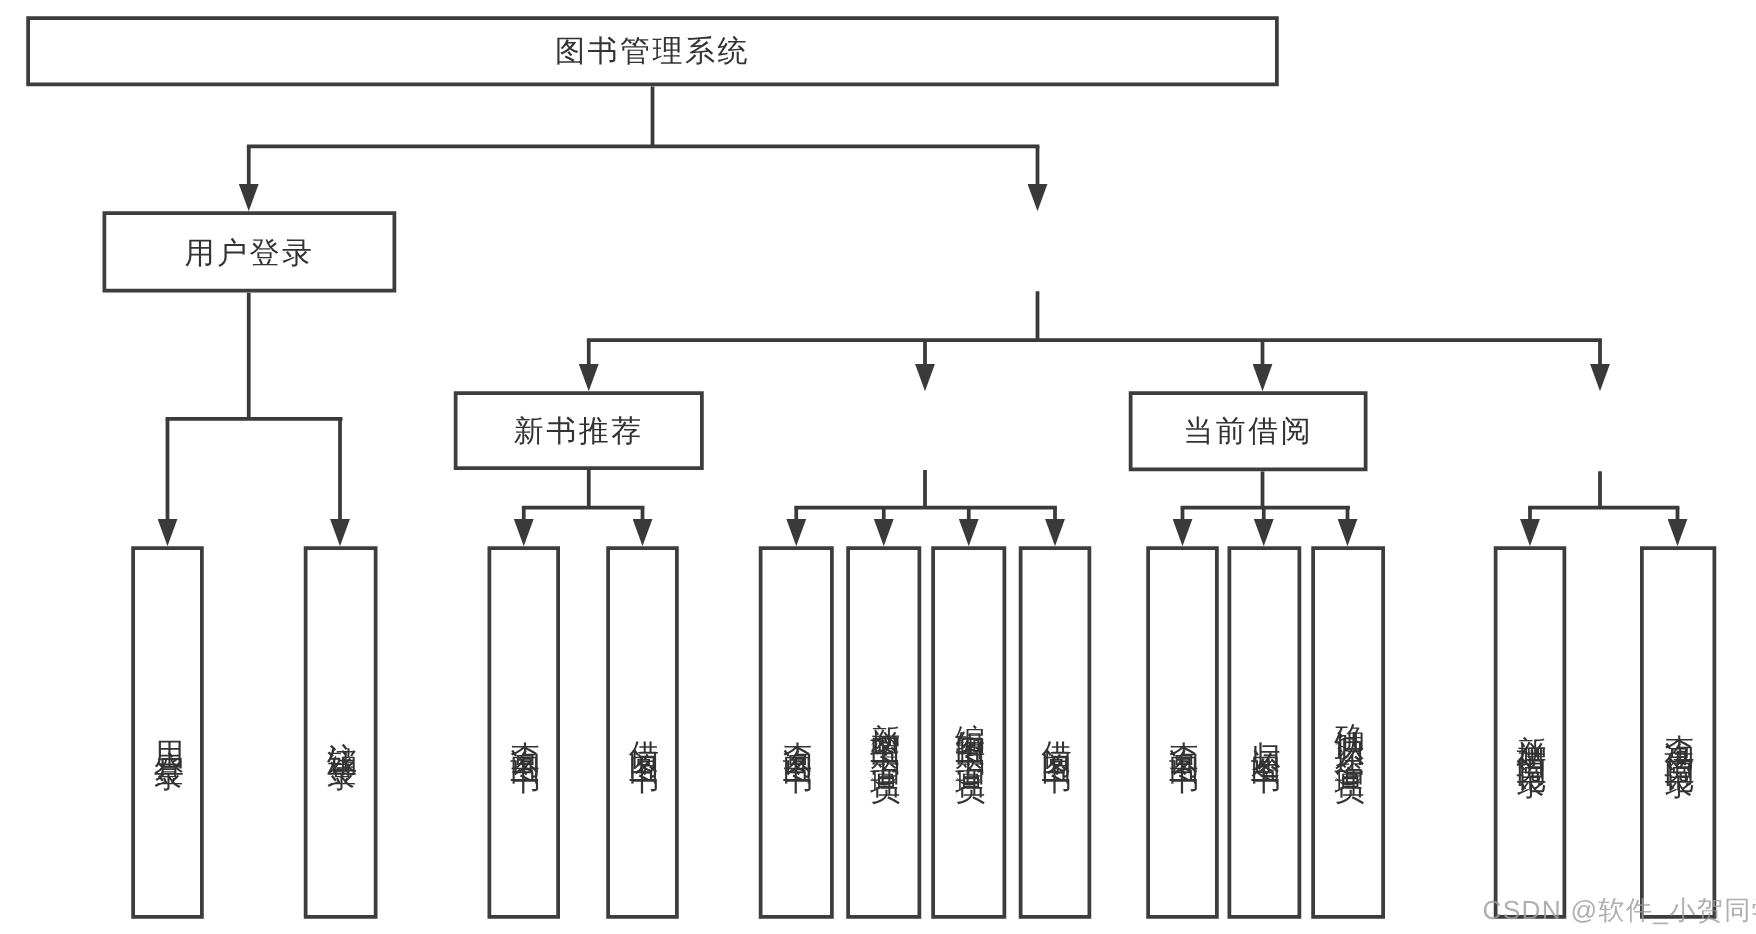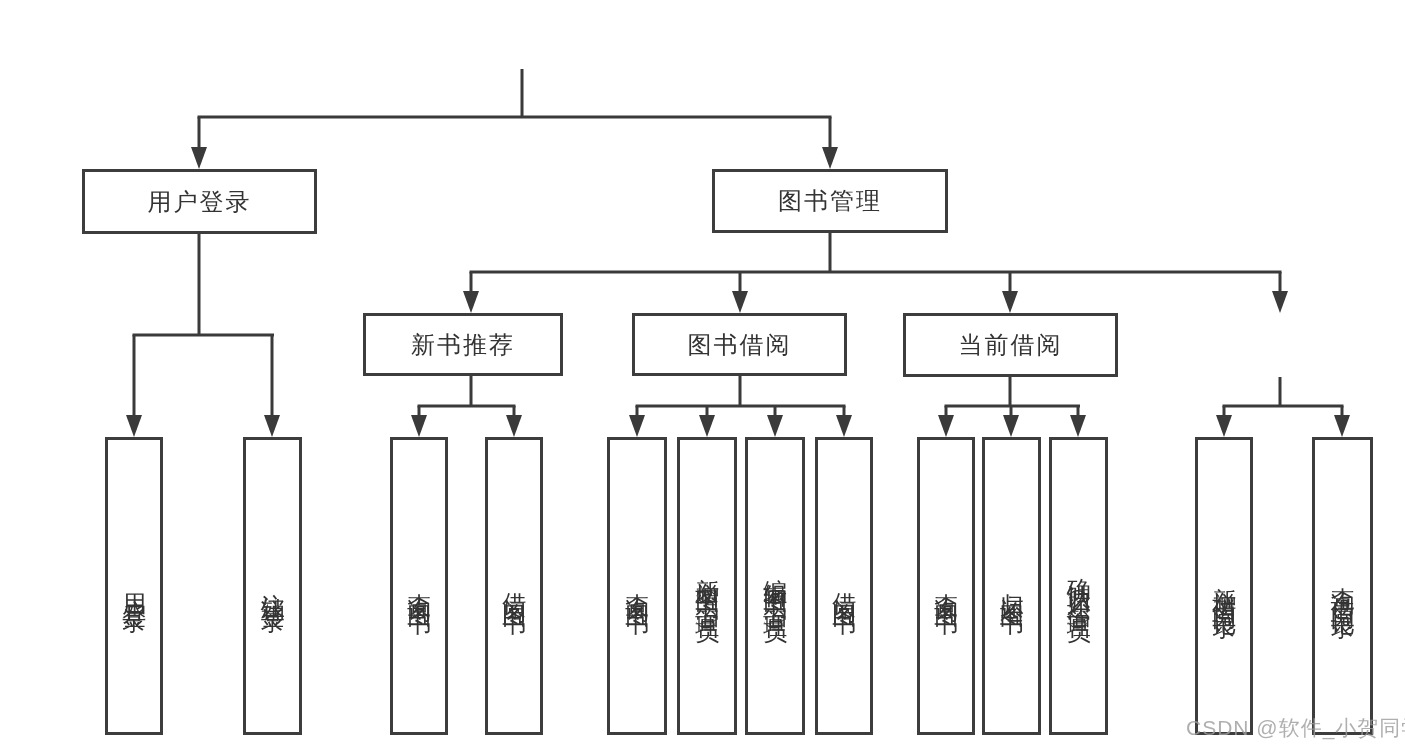--- a/index.html
+++ b/index.html
@@ -83,35 +83,32 @@
 
       <path d="M946,406 V431" marker-end="url(#arrow)"></path>
       <path d="M1011,406 V431" marker-end="url(#arrow)"></path>
       <path d="M1078,406 V431" marker-end="url(#arrow)"></path>
 
       <path d="M1224,406 V431" marker-end="url(#arrow)"></path>
       <path d="M1342,406 V431" marker-end="url(#arrow)"></path>
     </g>
   </svg>
 
+  <div class="box h" style="left:21px;top:13px;width:1002px;height:56px">
+    <span>图书管理系统</span>
+  </div>
 
   <div class="box h" style="left:82px;top:169px;width:235px;height:65px">
     <span>用户登录</span>
-  </div>
-  <div class="box h" style="left:712px;top:169px;width:236px;height:64px">
-    <span>图书管理</span>
   </div>
 
   <div class="box h" style="left:363px;top:313px;width:200px;height:63px">
     <span>新书推荐</span>
   </div>
-  <div class="box h" style="left:632px;top:313px;width:215px;height:63px">
-    <span>图书借阅</span>
-  </div>
-  <div class="box h" style="left:903px;top:313px;width:215px;height:64px">
+  <div class="box h" style="left:903px;top:313px;width:191px;height:64px">
     <span>当前借阅</span>
   </div>
 
   <div class="box v" style="left:105px;top:437px;width:58px;height:298px">
     <span>用户登录</span>
   </div>
   <div class="box v" style="left:243px;top:437px;width:59px;height:298px">
     <span>注销登录</span>
   </div>
 

